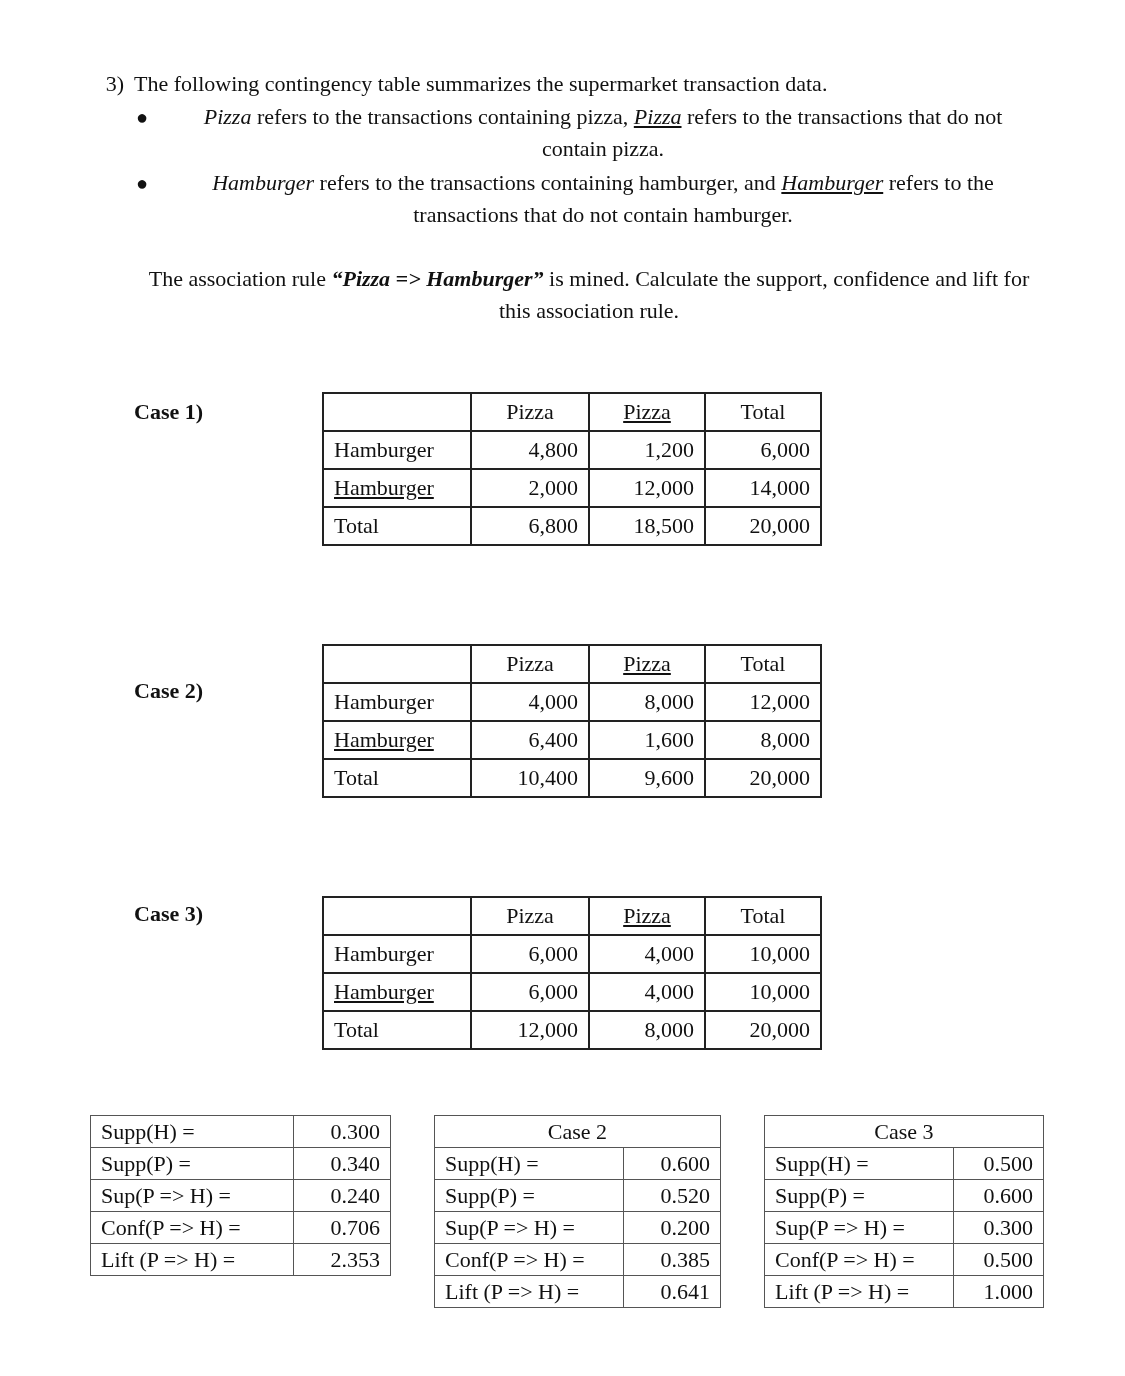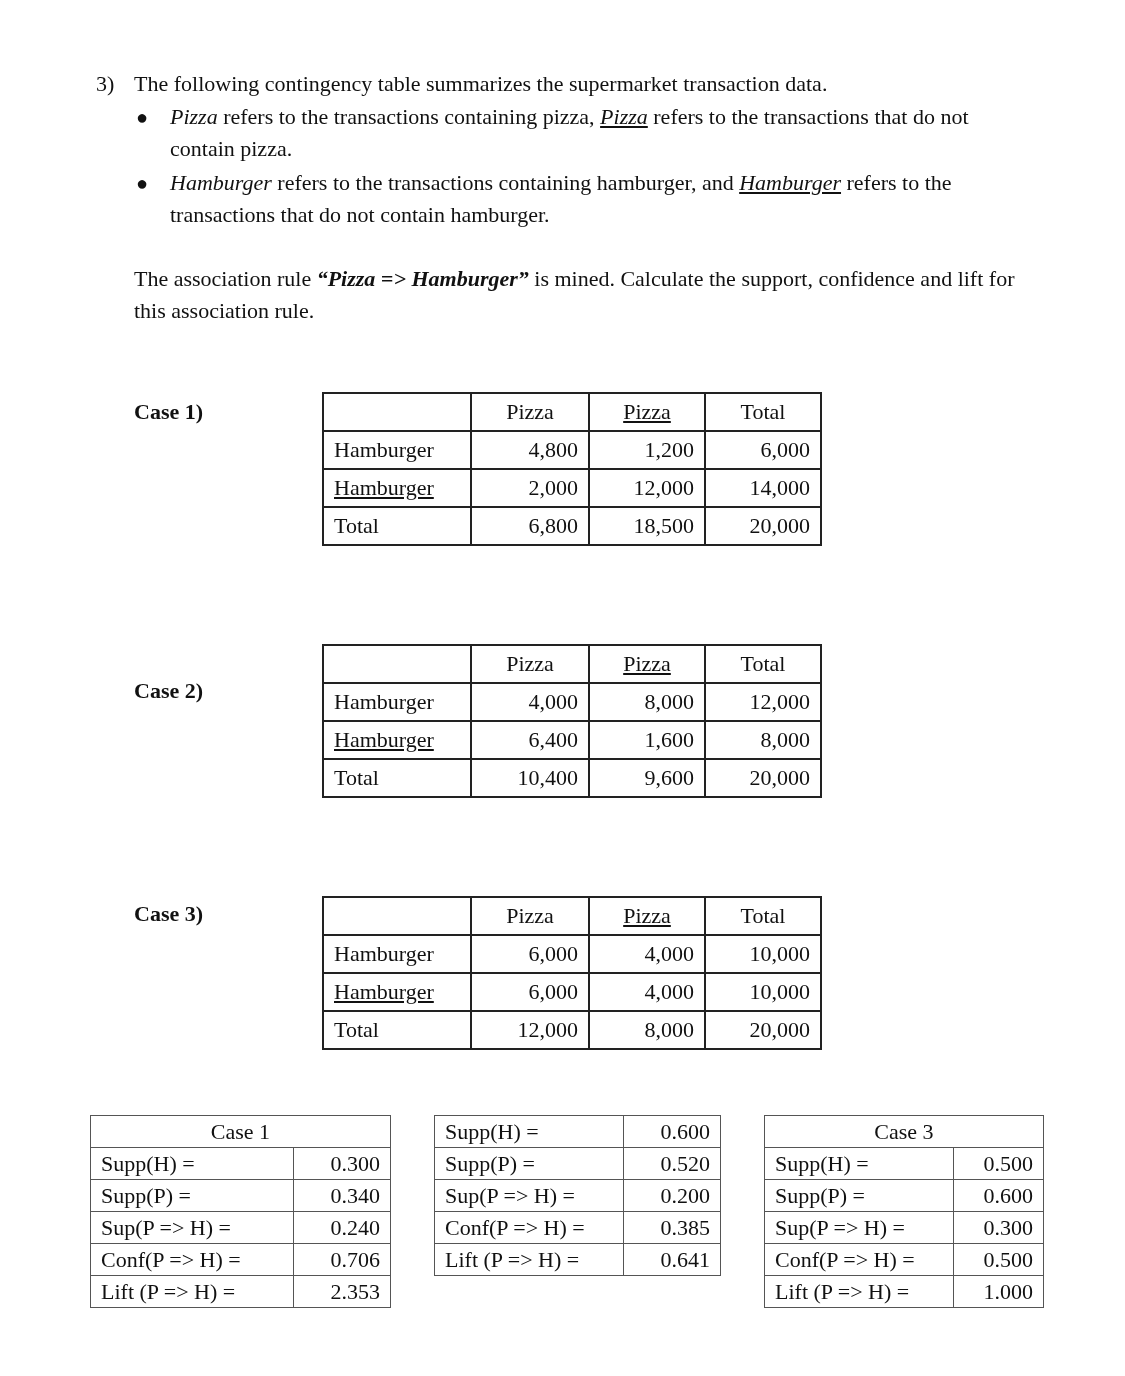--- a/index.html
+++ b/index.html
@@ -2,21 +2,21 @@
 <html><head>
   <meta charset="utf-8">
   <style>
     html, body { margin: 0; padding: 0; background: #ffffff; }
     body {
       width: 1125px; height: 1376px; position: relative; overflow: hidden;
       font-family: "Liberation Serif", "DejaVu Serif", serif;
       color: #111111;
       font-size: 22px;
     }
-    .abs { position: absolute; }
+    .abs { position: absolute; text-align: center; }
     .q-title { left: 96px; top: 68px; line-height: 32px; white-space: nowrap; }
     .q-title .num { display: inline-block; width: 38px; }
     .bullets { left: 136px; top: 101px; width: 900px; }
     .bullet { position: relative; padding-left: 34px; line-height: 32px; margin-bottom: 2px; }
     .bullet .dot { position: absolute; left: 0; top: 0; font-size: 20px; }
     em.u, .u { text-decoration: underline; }
     .para { left: 134px; top: 263px; width: 910px; line-height: 32px; }
     .para b { font-style: italic; font-weight: bold; }
     .case-label { left: 134px; font-weight: bold; font-size: 22px; margin-top: 36px; }
 
@@ -147,23 +147,20 @@
     <td class="c0">Total</td>
     <td class="c1">12,000</td>
     <td class="c2">8,000</td>
     <td class="c3">20,000</td>
   </tr>
 </tbody>
   </table>
 
 <table class="rt" style="left:90px; width:301px;">
   <tbody>
-      <tr>
-        <td class="hdr" colspan="2">Case 1</td>
-      </tr>
   <tr>
         <td style="width:182px">Supp(H) =</td>
         <td class="val">0.300</td>
       </tr>
   <tr>
         <td>Supp(P) =</td>
         <td class="val">0.340</td>
       </tr>
   <tr>
         <td>Sup(P =&gt; H) =</td>
@@ -175,20 +172,23 @@
       </tr>
   <tr>
         <td>Lift (P =&gt; H) =</td>
         <td class="val">2.353</td>
       </tr>
 </tbody>
   </table>
 
 <table class="rt" style="left:434px; width:287px;">
   <tbody>
+      <tr>
+        <td class="hdr" colspan="2">Case 2</td>
+      </tr>
   <tr>
         <td style="width:168px">Supp(H) =</td>
         <td class="val">0.600</td>
       </tr>
   <tr>
         <td>Supp(P) =</td>
         <td class="val">0.520</td>
       </tr>
   <tr>
         <td>Sup(P =&gt; H) =</td>

